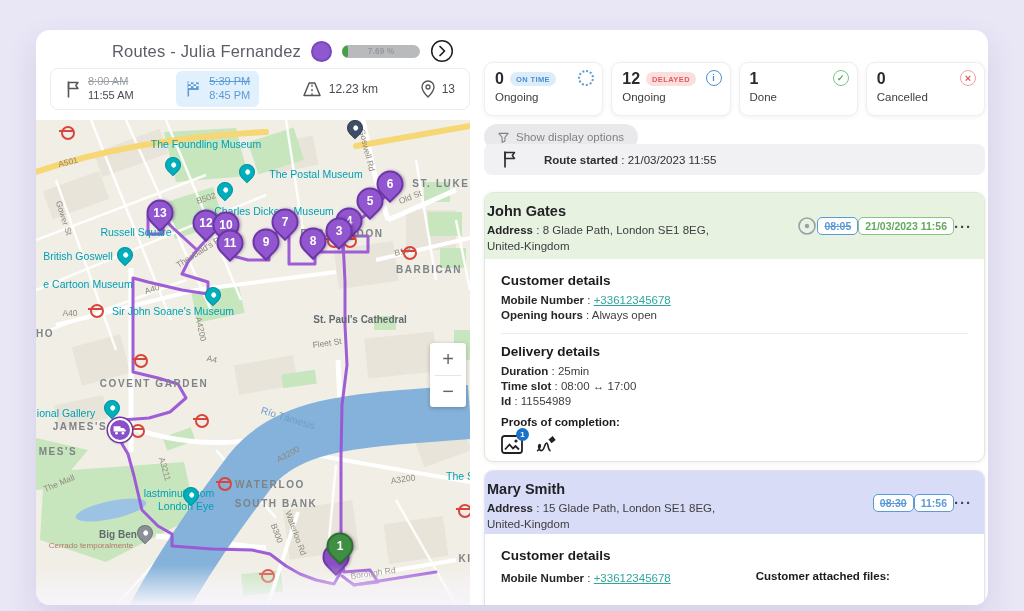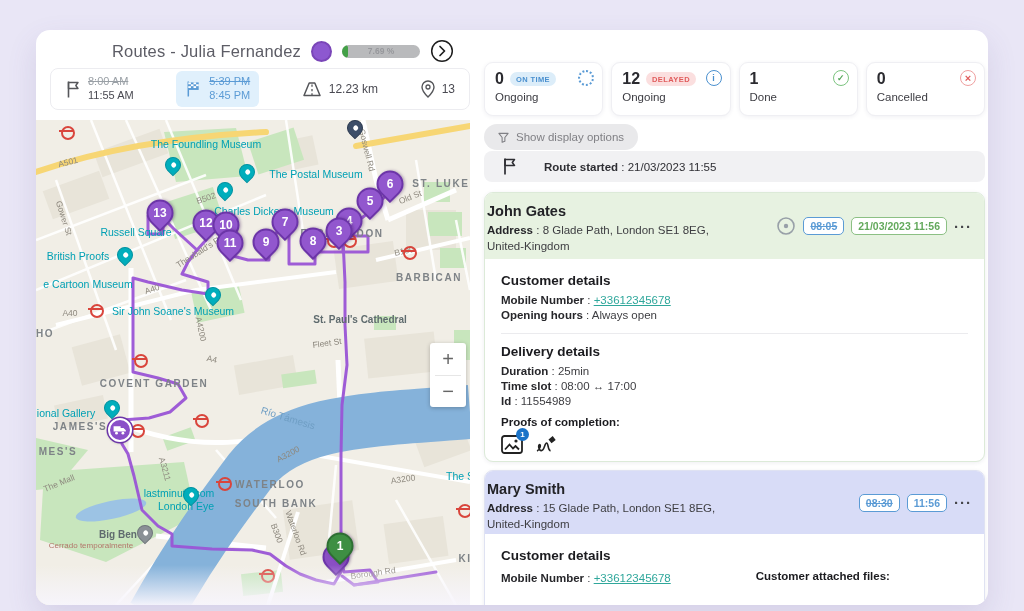--- a/index.html
+++ b/index.html
@@ -92,37 +92,37 @@
            display:flex; align-items:center; justify-content:center; font-size:9px; font-weight:bold; }
   .sicon.spin  { border:2px dotted #5b9bd5; }
   .sicon.info  { border:1.4px solid #4a90cf; color:#4a90cf; }
   .sicon.check { border:1.4px solid #7cc47f; color:#54a558; }
   .sicon.cross { border:1.4px solid #efa0a0; color:#e05b5b; font-size:11px; }
 
   .pill { position:absolute; left:0; top:94px; height:26px; display:inline-flex; align-items:center; gap:7px;
           background:#e9e9eb; border:none; border-radius:13px; padding:0 14px; font-size:11.5px; color:#808085; cursor:pointer;
           font-family:"Liberation Sans",sans-serif; }
 
-  .started { position:absolute; left:0; top:121px; width:100%; height:31px; background:#f1f1f3; border-radius:8px;
+  .started { position:absolute; left:0; top:114px; width:100%; height:31px; background:#f1f1f3; border-radius:8px;
              display:flex; align-items:center; padding:0 17px; }
   .started .gap { width:26px; }
   .started .txt { font-size:11.5px; color:#2e2e33; }
   .started b { font-weight:800; }
 
   .stopcard { position:absolute; left:0; width:100%; border-radius:9px; background:#fff; overflow:hidden;
               box-shadow:0 1px 4px rgba(40,40,80,.08); }
   .stopcard.john { top:162px; height:270px; border:1px solid #dcead8; }
   .stopcard.mary { top:440px; height:240px; border:1px solid #dfe2f2; }
   .shead { position:relative; padding:10px 2px; cursor:pointer; }
   .john .shead { background:#e7f2e1; height:66px; }
   .mary .shead { background:#d8dcf7; height:63px; }
   .sname { font-size:14.5px; font-weight:800; color:#232327; margin-bottom:3px; }
   .saddr { font-size:11.5px; color:#3e3e42; line-height:1.4; }
   .saddr b { color:#26262a; }
-  .hright { position:absolute; right:12px; top:0; height:100%; display:flex; align-items:center; gap:7px; }
+  .hright { position:absolute; right:12px; top:0; height:100%; display:flex; align-items:center; gap:0; }
   .tbadge { background:#fff; border:1.4px solid; border-radius:5px; padding:2px 6px; font-size:10.5px; font-weight:bold; }
   .tbadge.old  { color:#5b9bd5; border-color:#5b9bd5; text-decoration:line-through; }
   .tbadge.blue { color:#5b9bd5; border-color:#5b9bd5; }
   .tbadge.green{ color:#63a95c; border-color:#8cc084; }
   .more { font-size:15px; font-weight:bold; color:#45454a; letter-spacing:1px; background:none; border:none; cursor:pointer; }
   .sbody { padding:4px 16px 12px; }
   .sec-h { font-size:13.5px; font-weight:800; color:#1b1b1f; margin:10px 0 6px; }
   .iline { font-size:11.5px; color:#3e3e42; margin:3px 0; }
   .iline b { color:#26262a; }
   .iline a { color:#2fa79b; }
@@ -287,34 +287,34 @@
         <path d="M318,465 L400,452"></path>
       </g>
     </svg>
 
     <div id="map-labels">
 
     <div class="lbl k-poi" style="left: 170px; top: 24px; transform: translate(-50%, -50%) rotate(0deg);">The Foundling Museum</div>
           <div class="lbl k-poi" style="left: 280px; top: 54px; transform: translate(-50%, -50%) rotate(0deg);">The Postal Museum</div>
           <div class="lbl k-poi" style="left: 238px; top: 91px; transform: translate(-50%, -50%) rotate(0deg);">Charles Dickens Museum</div>
           <div class="lbl k-poi" style="left: 100px; top: 112px; transform: translate(-50%, -50%) rotate(0deg);">Russell Square</div>
-          <div class="lbl k-poi" style="left: 42px; top: 136px; transform: translate(-50%, -50%) rotate(0deg);">British Proofs</div>
+          <div class="lbl k-poi" style="left: 42px; top: 136px; transform: translate(-50%, -50%) rotate(0deg);">British Goswell</div>
           <div class="lbl k-poi" style="left: 52px; top: 164px; transform: translate(-50%, -50%) rotate(0deg); text-align: right;">e Cartoon Museum</div>
           <div class="lbl k-poi" style="left: 137px; top: 191px; transform: translate(-50%, -50%) rotate(0deg);">Sir John Soane's Museum</div>
           <div class="lbl k-poi" style="left: 30px; top: 293px; transform: translate(-50%, -50%) rotate(0deg);">ional Gallery</div>
           <div class="lbl k-poi" style="left: 143px; top: 373px; transform: translate(-50%, -50%) rotate(0deg);">lastminute.com</div>
           <div class="lbl k-poi" style="left: 150px; top: 386px; transform: translate(-50%, -50%) rotate(0deg);">London Eye</div>
           <div class="lbl k-poi" style="left: 424px; top: 356px; transform: translate(-50%, -50%) rotate(0deg);">The S</div>
           <div class="lbl k-place" style="left: 324px; top: 199px; transform: translate(-50%, -50%) rotate(0deg);">St. Paul's Cathedral</div>
           <div class="lbl k-place" style="left: 82px; top: 414px; transform: translate(-50%, -50%) rotate(0deg);">Big Ben</div>
           <div class="lbl k-closed" style="left: 55px; top: 425px; transform: translate(-50%, -50%) rotate(0deg);">Cerrado temporalmente</div>
           <div class="lbl k-area" style="left: 118px; top: 263px; transform: translate(-50%, -50%) rotate(0deg);">COVENT GARDEN</div>
           <div class="lbl k-area" style="left: 234px; top: 364px; transform: translate(-50%, -50%) rotate(0deg);">WATERLOO</div>
           <div class="lbl k-area" style="left: 240px; top: 383px; transform: translate(-50%, -50%) rotate(0deg);">SOUTH BANK</div>
-          <div class="lbl k-area" style="left: 393px; top: 149px; transform: translate(-50%, -50%) rotate(0deg); margin-top: 8px;">BARBICAN</div>
+          <div class="lbl k-area" style="left: 393px; top: 149px; transform: translate(-50%, -50%) rotate(0deg);">BARBICAN</div>
           <div class="lbl k-area" style="left: 306px; top: 113px; transform: translate(-50%, -50%) rotate(0deg);">FARRINGDON</div>
           <div class="lbl k-area" style="left: 411px; top: 63px; transform: translate(-50%, -50%) rotate(0deg);">ST. LUKE'S</div>
           <div class="lbl k-area" style="left: 44px; top: 306px; transform: translate(-50%, -50%) rotate(0deg);">JAMES'S</div>
           <div class="lbl k-area" style="left: 22px; top: 331px; transform: translate(-50%, -50%) rotate(0deg);">MES'S</div>
           <div class="lbl k-area" style="left: 9px; top: 213px; transform: translate(-50%, -50%) rotate(0deg);">HO</div>
           <div class="lbl k-area" style="left: 429px; top: 438px; transform: translate(-50%, -50%) rotate(0deg);">KI</div>
           <div class="lbl k-water" style="left: 252px; top: 298px; transform: translate(-50%, -50%) rotate(17deg);">Río Támesis</div>
           <div class="lbl k-road" style="left: 32px; top: 42px; transform: translate(-50%, -50%) rotate(-14deg);">A501</div>
           <div class="lbl k-road" style="left: 170px; top: 78px; transform: translate(-50%, -50%) rotate(-18deg);">B502</div>
           <div class="lbl k-road" style="left: 368px; top: 131px; transform: translate(-50%, -50%) rotate(-12deg);">B100</div>

